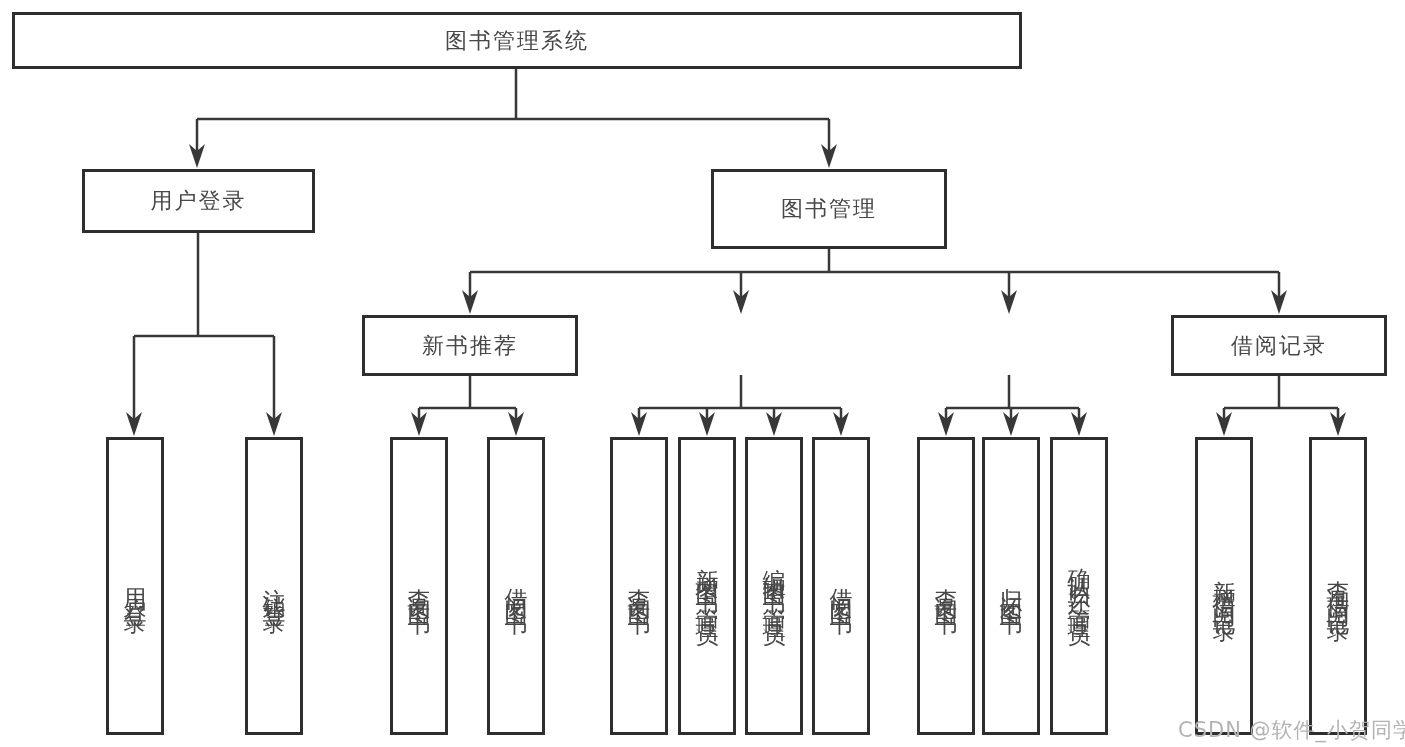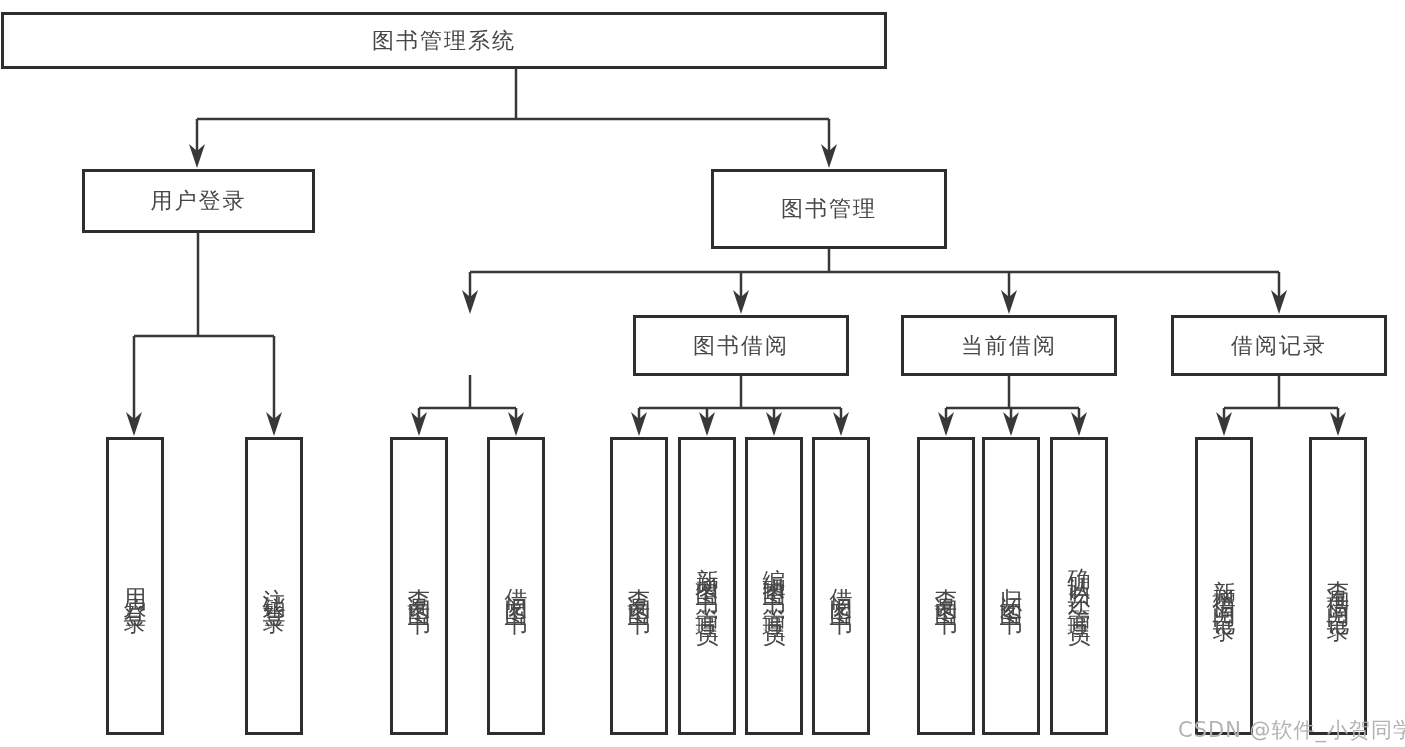--- a/index.html
+++ b/index.html
@@ -95,36 +95,33 @@
       <polygon points="774,436 766,412 774,419 782,412"></polygon>
       <polygon points="841,436 833,412 841,419 849,412"></polygon>
       <polygon points="946,436 938,412 946,419 954,412"></polygon>
       <polygon points="1011,436 1003,412 1011,419 1019,412"></polygon>
       <polygon points="1079,436 1071,412 1079,419 1087,412"></polygon>
       <polygon points="1224,436 1216,412 1224,419 1232,412"></polygon>
       <polygon points="1338,436 1330,412 1338,419 1346,412"></polygon>
     </g>
   </svg>
 
-  <div class="box h" style="left:1px;top:12px;width:886px;height:57px">
+  <div class="box h" style="left:12px;top:12px;width:1010px;height:57px">
     <span>图书管理系统</span>
   </div>
 
   <div class="box h" style="left:82px;top:169px;width:233px;height:64px">
     <span>用户登录</span>
   </div>
   <div class="box h" style="left:711px;top:169px;width:236px;height:80px">
     <span>图书管理</span>
   </div>
 
-  <div class="box h" style="left:633px;top:315px;width:216px;height:61px">
-    <span>图书借阅</span>
-  </div>
-  <div class="box h" style="left:901px;top:315px;width:216px;height:61px">
-    <span>当前借阅</span>
+  <div class="box h" style="left:362px;top:315px;width:216px;height:61px">
+    <span>新书推荐</span>
   </div>
   <div class="box h" style="left:1171px;top:315px;width:216px;height:61px">
     <span>借阅记录</span>
   </div>
 
   <div class="box v" style="left:106px">
     <span class="vtext">用户登录</span>
   </div>
   <div class="box v" style="left:245px">
     <span class="vtext">注销登录</span>

